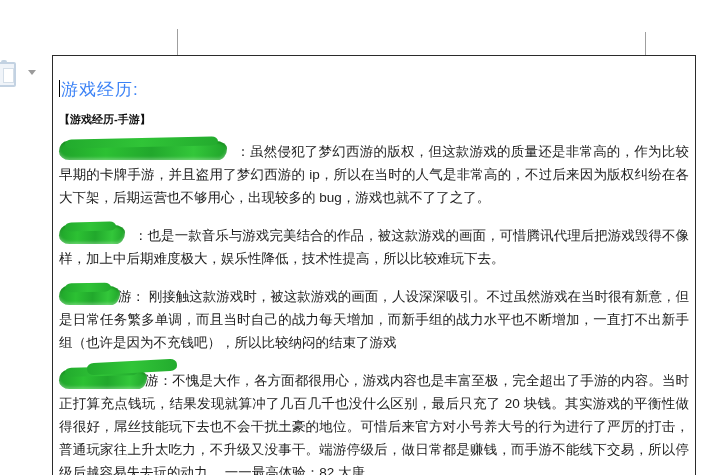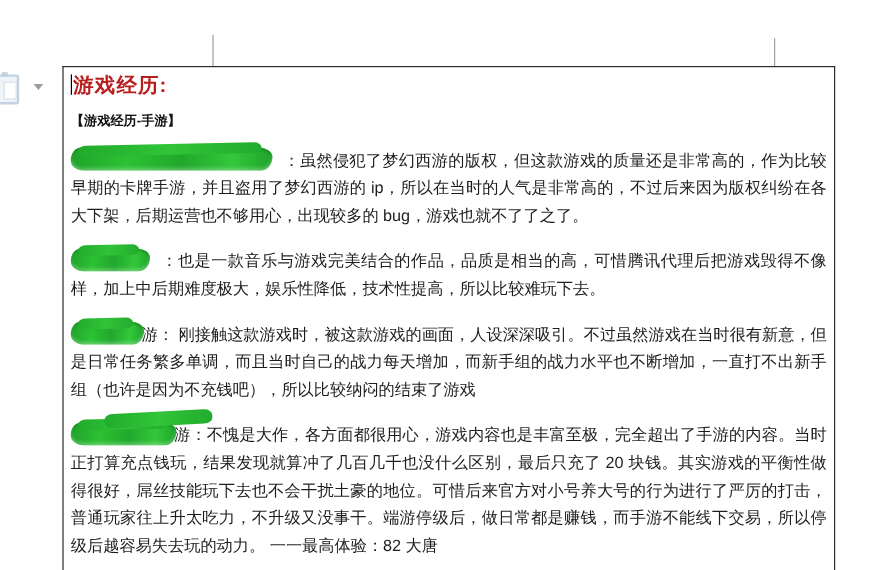--- a/index.html
+++ b/index.html
@@ -43,22 +43,22 @@
     border-left:4px solid transparent;border-right:4px solid transparent;
     border-top:5px solid #9b9b9b;
   }
 
   
   .caret{
     display:inline-block;width:1px;height:17px;background:#000;
     vertical-align:-2px;margin-right:1px;
   }
   h1.title{
-    font-size:17px;line-height:22px;font-weight:bold;color:#b91c1c;
-    margin:0 0 9px 0;letter-spacing:1px;
+    font-size:17px;line-height:22px;font-weight:normal;color:#3b82f6;
+    margin:18px 0 9px 0;letter-spacing:1px;
   }
   h2.subtitle{
     font-size:11px;line-height:18px;font-weight:bold;color:#111;
     margin:0 0 9px 0;
   }
   p.para{
     margin:12px 0 15px 0;
     font-size:13.5px;line-height:23px;
     text-align:justify;
     color:#1d1d1d;
@@ -96,19 +96,19 @@
 </div>
 
 <div class="page">
 
   <h1 class="title"><span class="caret"></span><span>游戏经历:</span></h1>
 
   <h2 class="subtitle">【游戏经历-手游】</h2>
 
   <p class="para"><span class="redaction" style="width:168px"></span><span>：虽然侵犯了梦幻西游的版权，但这款游戏的质量还是非常高的，作为比较早期的卡牌手游，并且盗用了梦幻西游的 ip，所以在当时的人气是非常高的，不过后来因为版权纠纷在各大下架，后期运营也不够用心，出现较多的 bug，游戏也就不了了之了。</span></p>
 
-  <p class="para"><span class="redaction" style="width:66px"></span><span>：也是一款音乐与游戏完美结合的作品，品质是相当的高，可惜腾讯代理后把游戏毁得不像样，加上中后期难度极大，娱乐性降低，技术性提高，所以比较难玩下去。</span></p>
+  <p class="para"><span class="redaction" style="width:66px"></span><span>：也是一款音乐与游戏完美结合的作品，被这款游戏的画面，可惜腾讯代理后把游戏毁得不像样，加上中后期难度极大，娱乐性降低，技术性提高，所以比较难玩下去。</span></p>
 
   <p class="para"><span class="redaction" style="width:61px"></span><span class="peek">游</span><span>： 刚接触这款游戏时，被这款游戏的画面，人设深深吸引。不过虽然游戏在当时很有新意，但是日常任务繁多单调，而且当时自己的战力每天增加，而新手组的战力水平也不断增加，一直打不出新手组（也许是因为不充钱吧），所以比较纳闷的结束了游戏</span></p>
 
   <p class="para"><span class="redaction double" style="width:88px"></span><span class="peek">游</span><span>：不愧是大作，各方面都很用心，游戏内容也是丰富至极，完全超出了手游的内容。当时正打算充点钱玩，结果发现就算冲了几百几千也没什么区别，最后只充了 20 块钱。其实游戏的平衡性做得很好，屌丝技能玩下去也不会干扰土豪的地位。可惜后来官方对小号养大号的行为进行了严厉的打击，普通玩家往上升太吃力，不升级又没事干。端游停级后，做日常都是赚钱，而手游不能线下交易，所以停级后越容易失去玩的动力。 一一最高体验：82 大唐</span></p>
 
 </div>
 
 </body></html>

